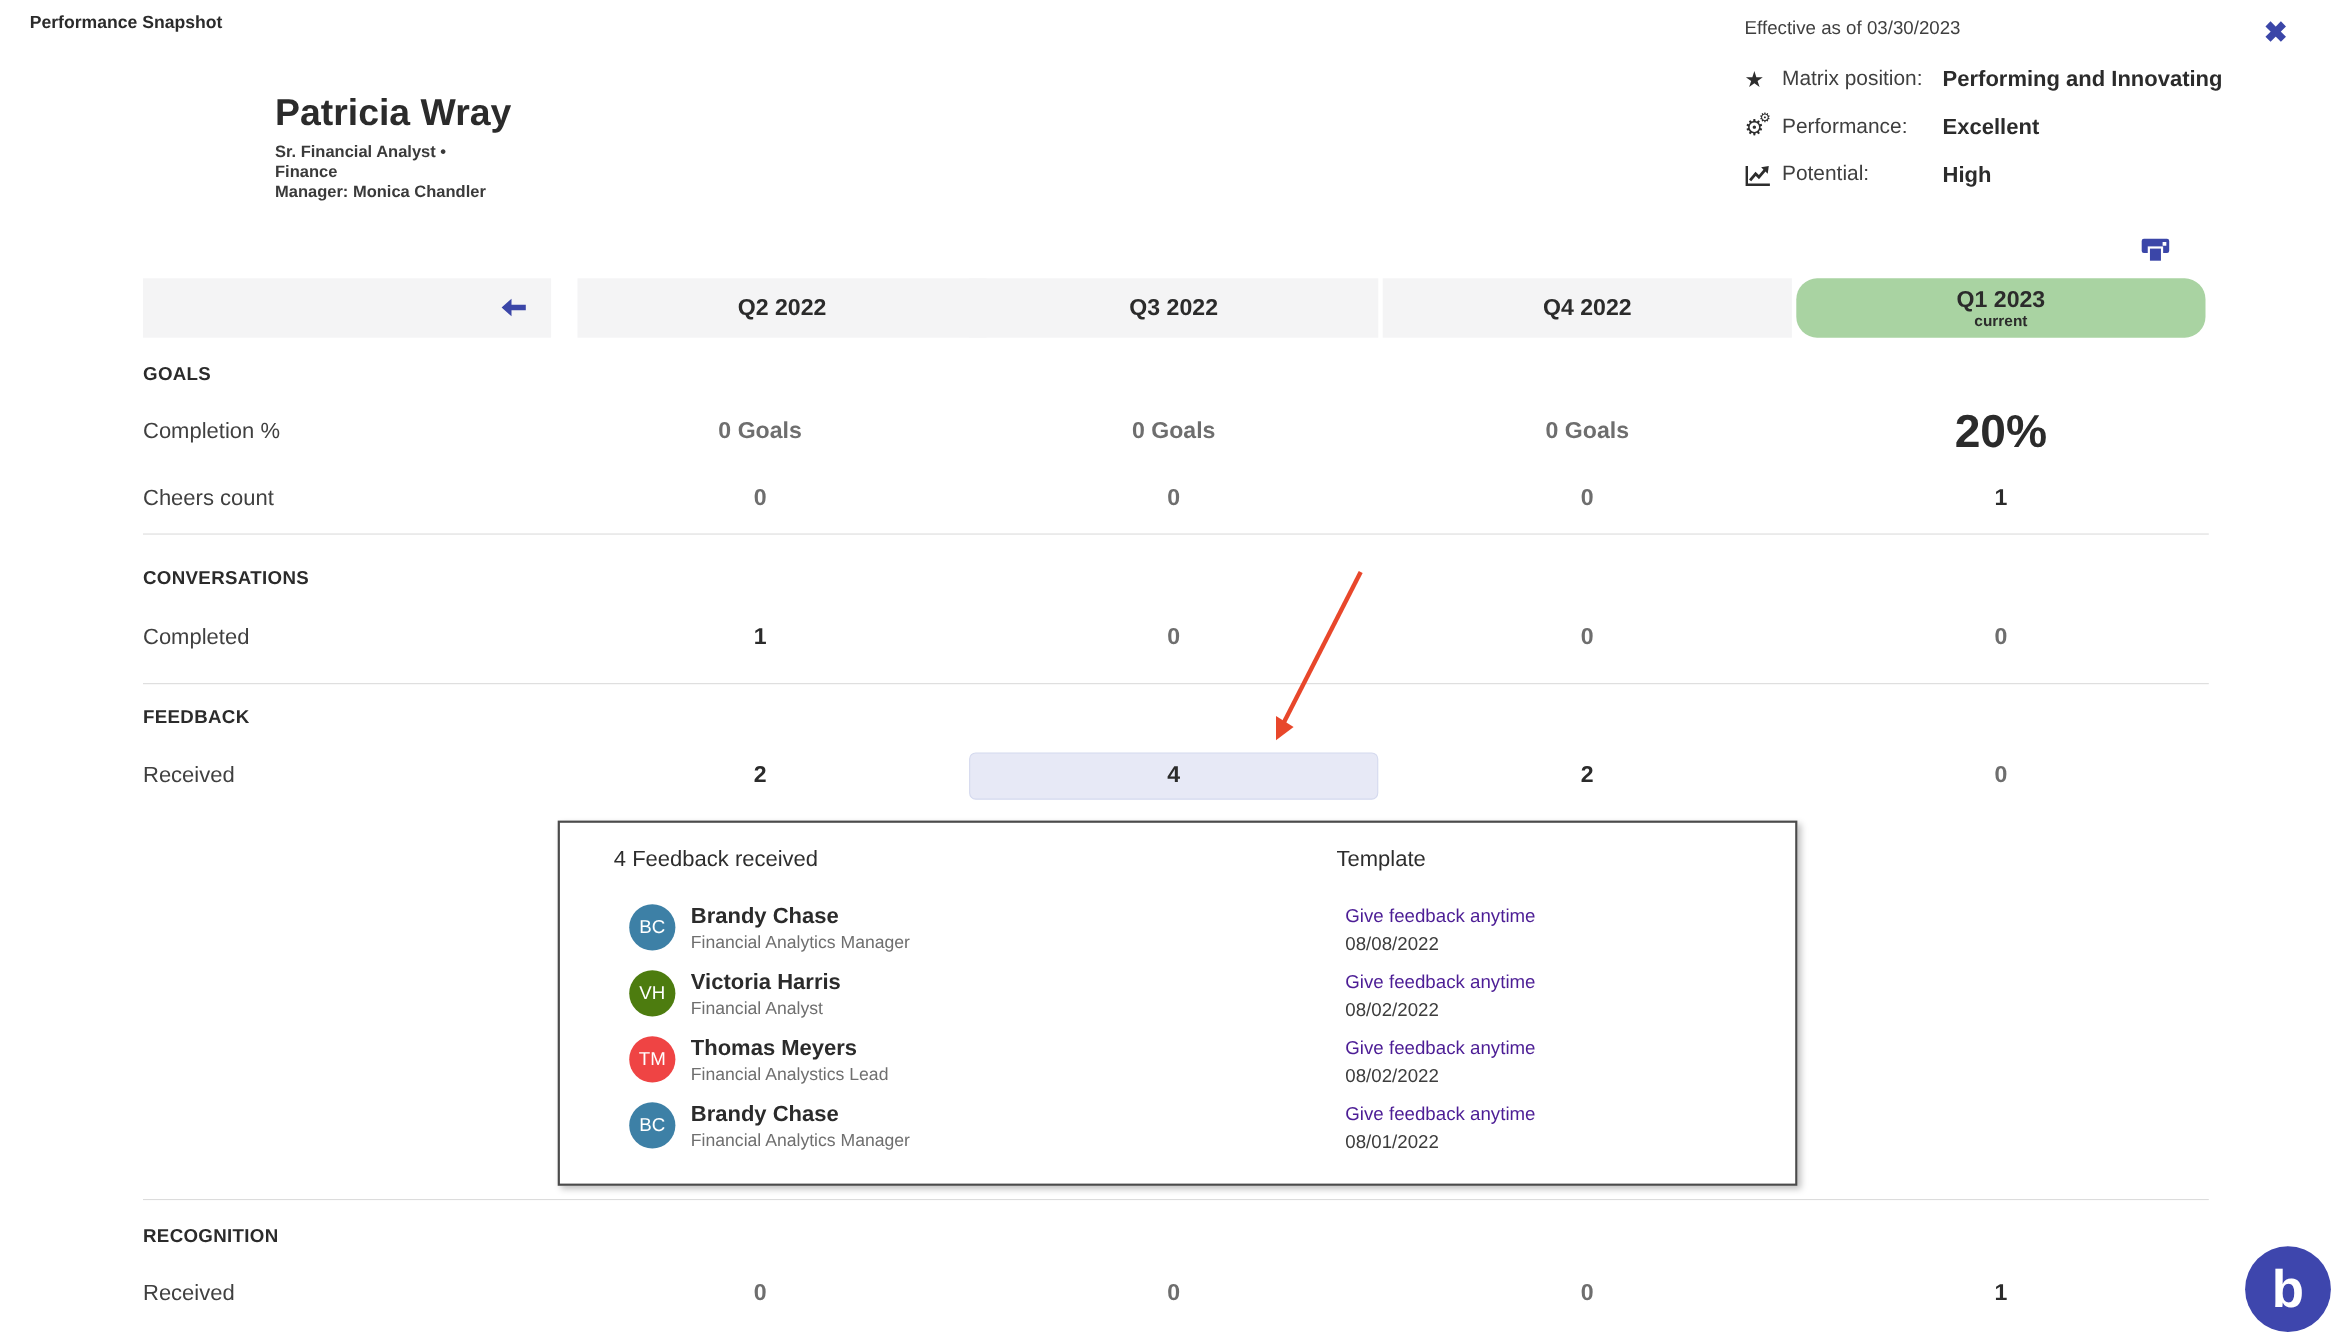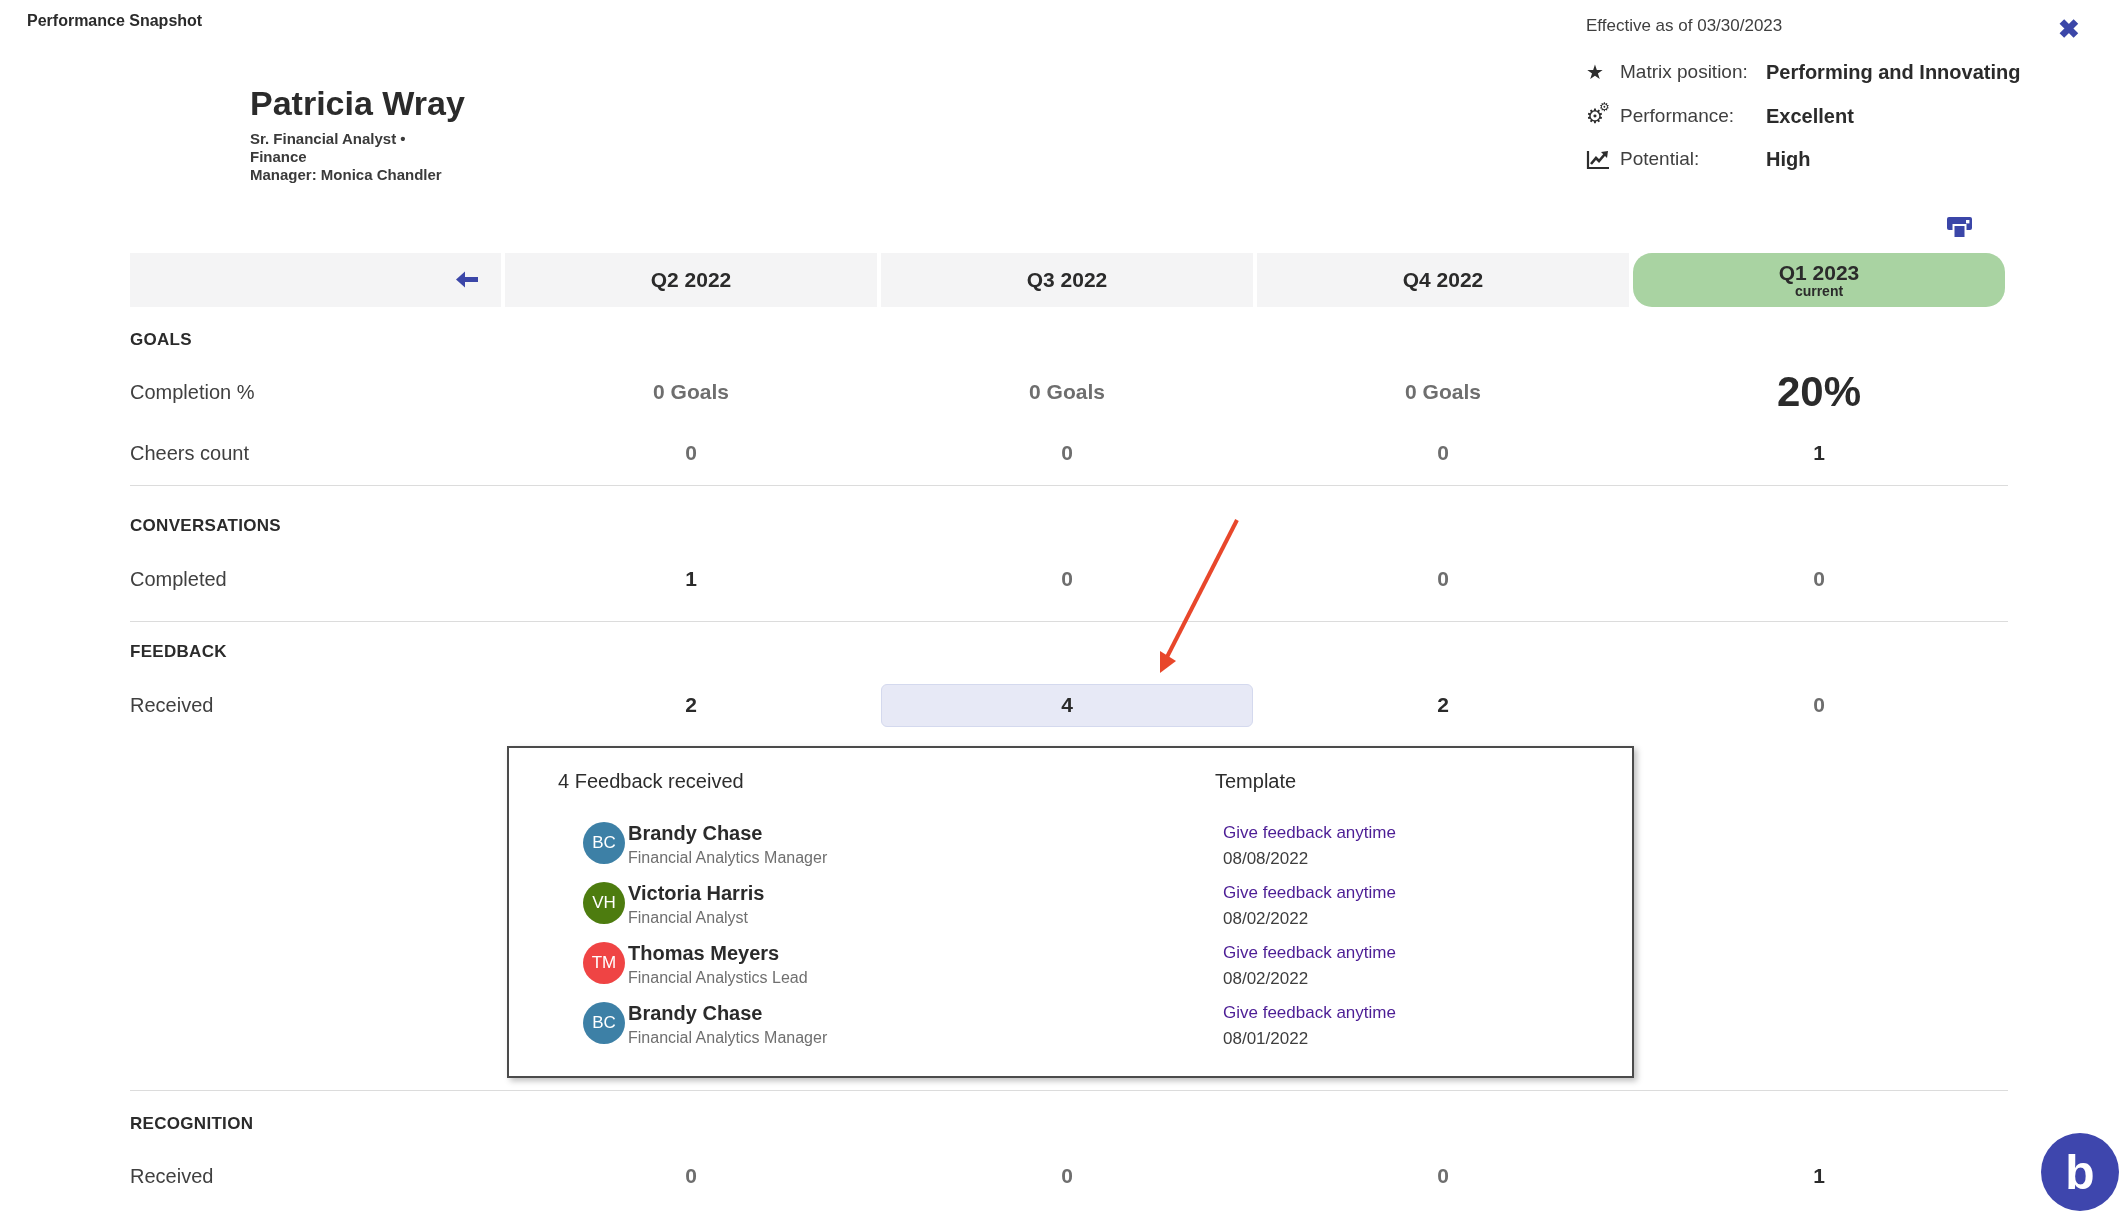--- a/index.html
+++ b/index.html
@@ -51,21 +51,21 @@
 
   
   .anno-arrow{position:absolute;left:1130px;top:505px;width:130px;height:185px;pointer-events:none;}
 
   
   .popup{position:absolute;left:507px;top:746px;width:1127px;height:332px;background:#fff;
          border:2px solid #4b4b4b;box-shadow:3px 3px 6px rgba(0,0,0,.25);box-sizing:border-box;}
   .popup-title{position:absolute;left:49px;top:22px;font-size:20px;color:#2d2d2d;}
   .popup-template-h{position:absolute;left:706px;top:22px;font-size:20px;color:#2d2d2d;}
   .entry{position:absolute;left:0;width:1123px;height:56px;}
-  .entry-avatar{position:absolute;left:74px;top:2px;width:42px;height:42px;border-radius:50%;
+  .entry-avatar{position:absolute;left:63px;top:2px;width:42px;height:42px;border-radius:50%;
                 display:flex;align-items:center;justify-content:center;color:#fff;font-size:17px;}
   .entry-name{position:absolute;left:119px;top:1px;font-size:20px;font-weight:700;color:#2b2b2b;line-height:24px;}
   .entry-role{position:absolute;left:119px;top:28px;font-size:16px;color:#6f6f6f;line-height:20px;text-align:right;}
   .entry-template{position:absolute;left:714px;top:2px;font-size:17px;color:#4c1d95;line-height:22px;}
   .entry-date{position:absolute;left:714px;top:28px;font-size:17px;color:#3d3d3d;line-height:22px;}
 
   
   .logo-fab{position:absolute;left:2041px;top:1133px;width:78px;height:78px;border-radius:50%;
             display:flex;align-items:center;justify-content:center;color:#fff;font-size:48px;
             font-weight:600;cursor:pointer;}
@@ -118,21 +118,21 @@
     </svg>
   </div>
 
   <div class="hcell" style="left:130px;width:371px;">
     <span class="back-arrow">
       <svg width="24" height="19" viewBox="0 0 24 19">
         <path d="M23 7 H10 V1.5 L1 9.5 L10 17.5 V12 H23 Z" fill="#3b46a8"></path>
       </svg>
     </span>
   </div>
-  <div class="hcell" style="left:505px;width:372px;">
+  <div class="hcell" style="left:525px;width:372px;">
     <span>Q2 2022</span>
   </div>
   <div class="hcell" style="left:881px;width:372px;">
     <span>Q3 2022</span>
   </div>
   <div class="hcell" style="left:1257px;width:372px;">
     <span>Q4 2022</span>
   </div>
   <div class="hcell current" style="left: 1633px; width: 372px; background-color: rgb(169, 211, 162);">
     <span>Q1 2023</span>

